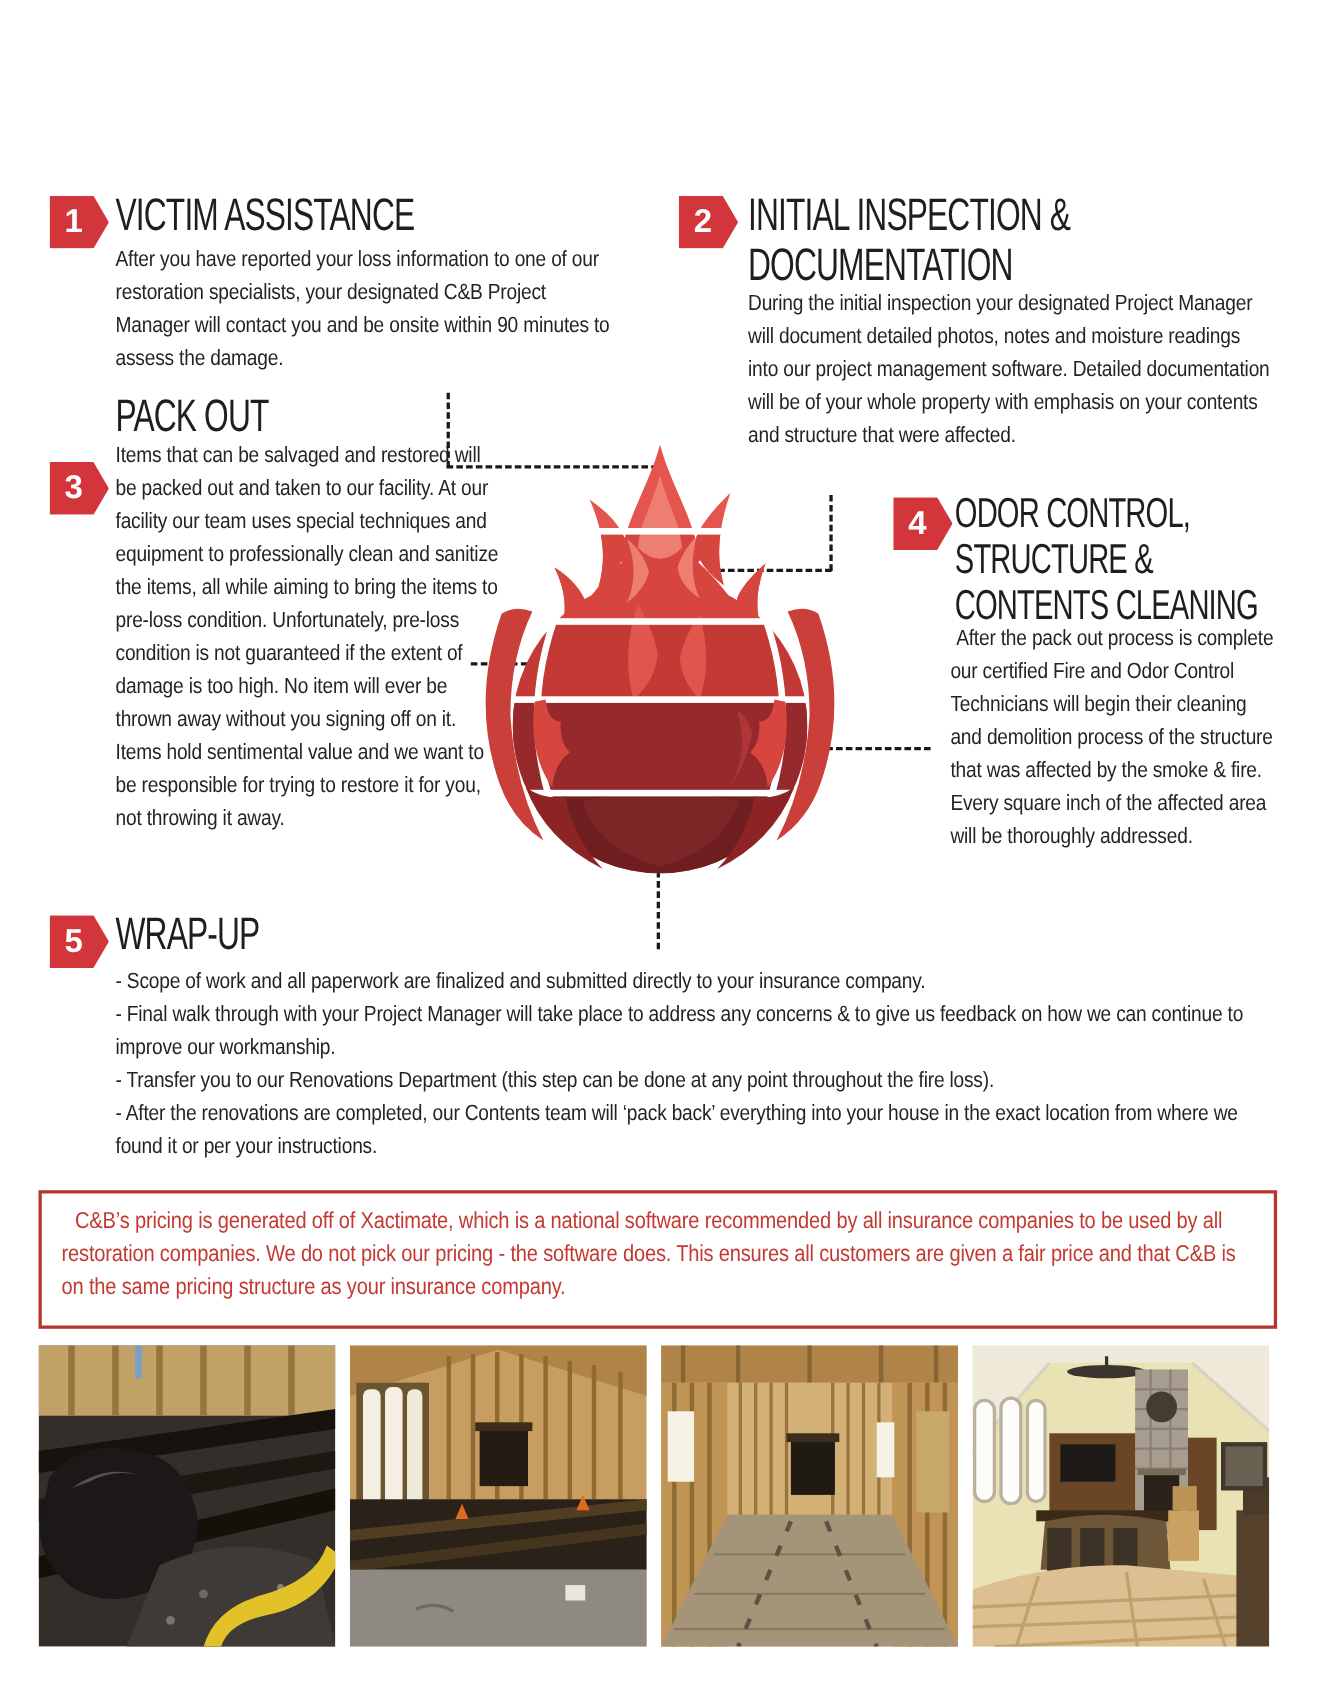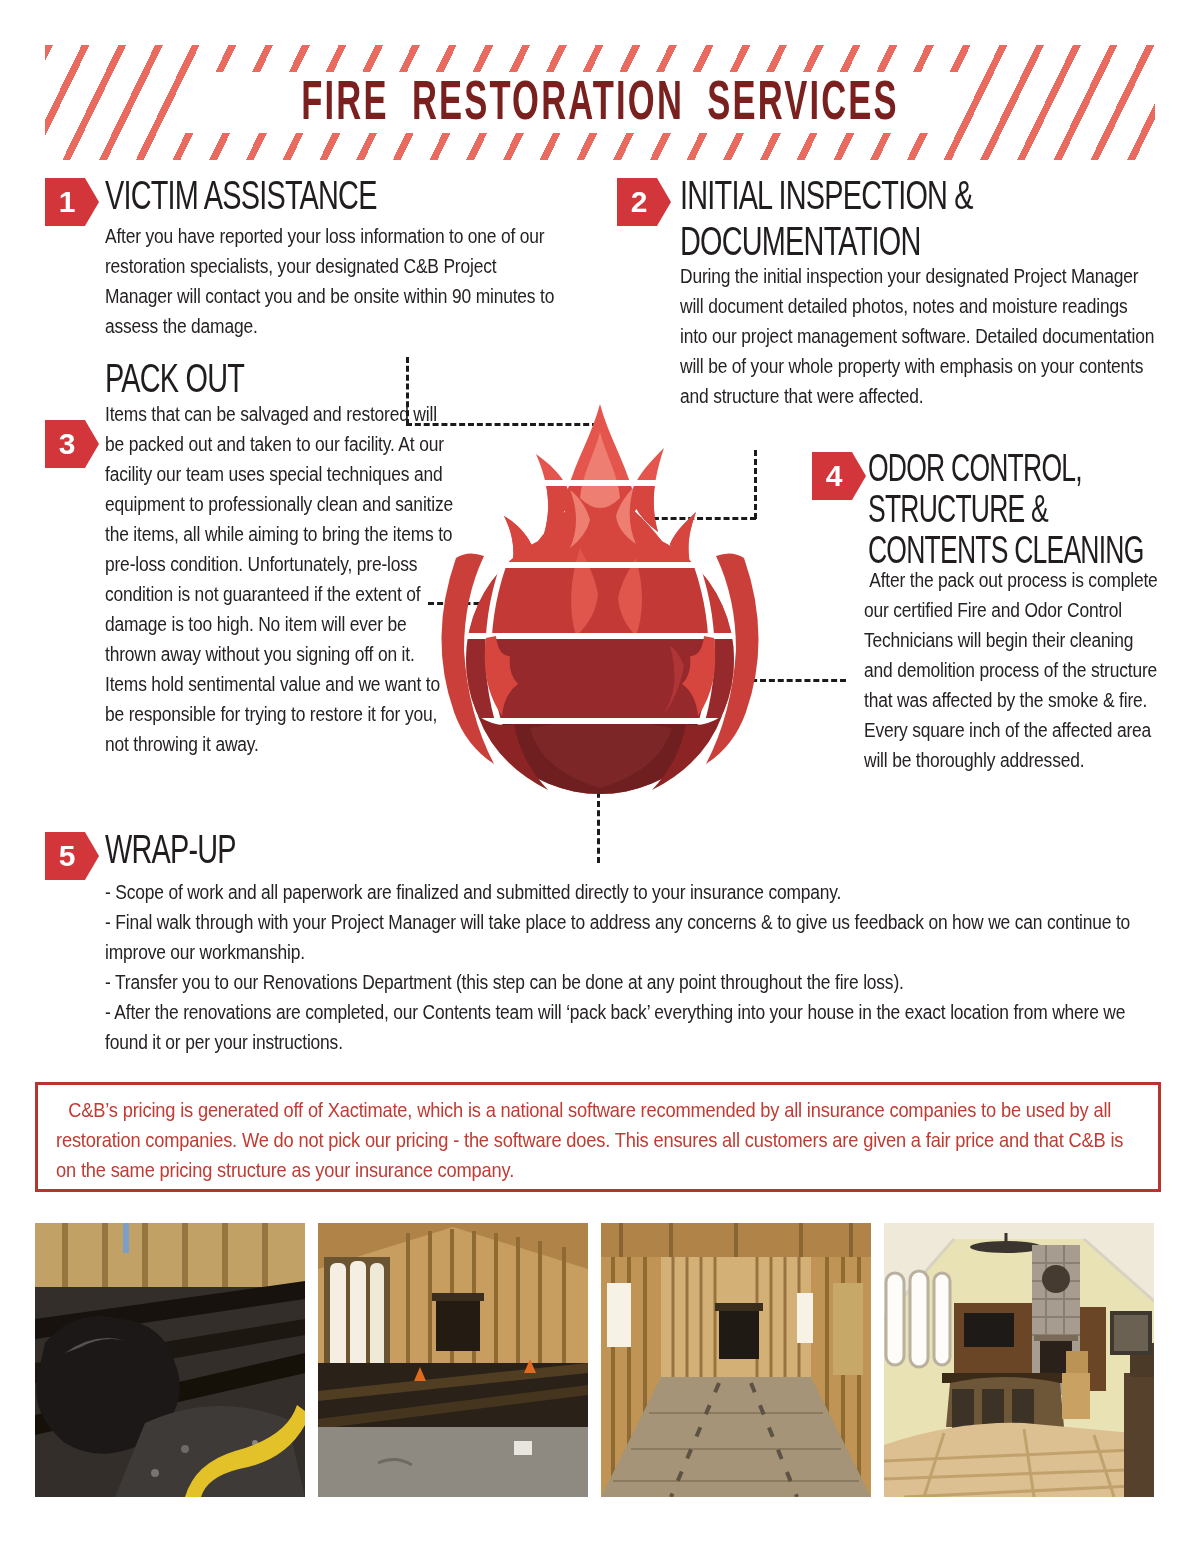--- a/index.html
+++ b/index.html
@@ -31,41 +31,37 @@
   
   .body-text{position:absolute;font-size:20px;line-height:30px;letter-spacing:-0.2px;
          color:#262223;transform:scale(0.87,1);transform-origin:0 0;}
   .bullets div{margin:0;}
 
   
   .dash-h{position:absolute;height:0;border-top:3px dashed #1a1a1a;}
   .dash-v{position:absolute;width:0;border-left:3px dashed #1a1a1a;}
 
   
-  .pricing{position:absolute;left:35px;top:1082px;width:1126px;height:110px;
+  .pricing{position:absolute;left:35px;top:1082px;width:1126px;height:126px;
          border:3px solid #b8342f;box-sizing:border-box;background:#ffffff;}
   .pricing-inner{position:absolute;left:18px;top:10px;width:1255px;
          font-size:21px;line-height:30px;color:#c23a31;letter-spacing:-0.2px;
          text-indent:14px;transform:scale(0.87,1);transform-origin:0 0;}
 
   
   .photo{position:absolute;top:1223px;width:270px;height:274px;overflow:hidden;}
   .photo svg{display:block;width:100%;height:100%;}
 
   .flame{position:absolute;left:420px;top:398px;width:360px;height:400px;}
 </style>
 </head>
 <body>
 
 <div class="page">
 
-  <div class="banner">
-    <div class="banner-white"></div>
-    <div class="banner-title">FIRE RESTORATION SERVICES</div>
-  </div>
 
   <div class="badge" style="left:45px;top:178px;">
     <span>1</span>
   </div>
   <div class="title" style="left:105px;top:172px;">
     <div>VICTIM ASSISTANCE</div>
   </div>
   <div class="body-text" style="left:105px;top:221px;width:529px;">After you have reported your loss information to one of our restoration specialists, your designated C&amp;B Project Manager will contact you and be onsite within 90 minutes to assess the damage.</div>
 
   <div class="badge" style="left:617px;top:178px;">

